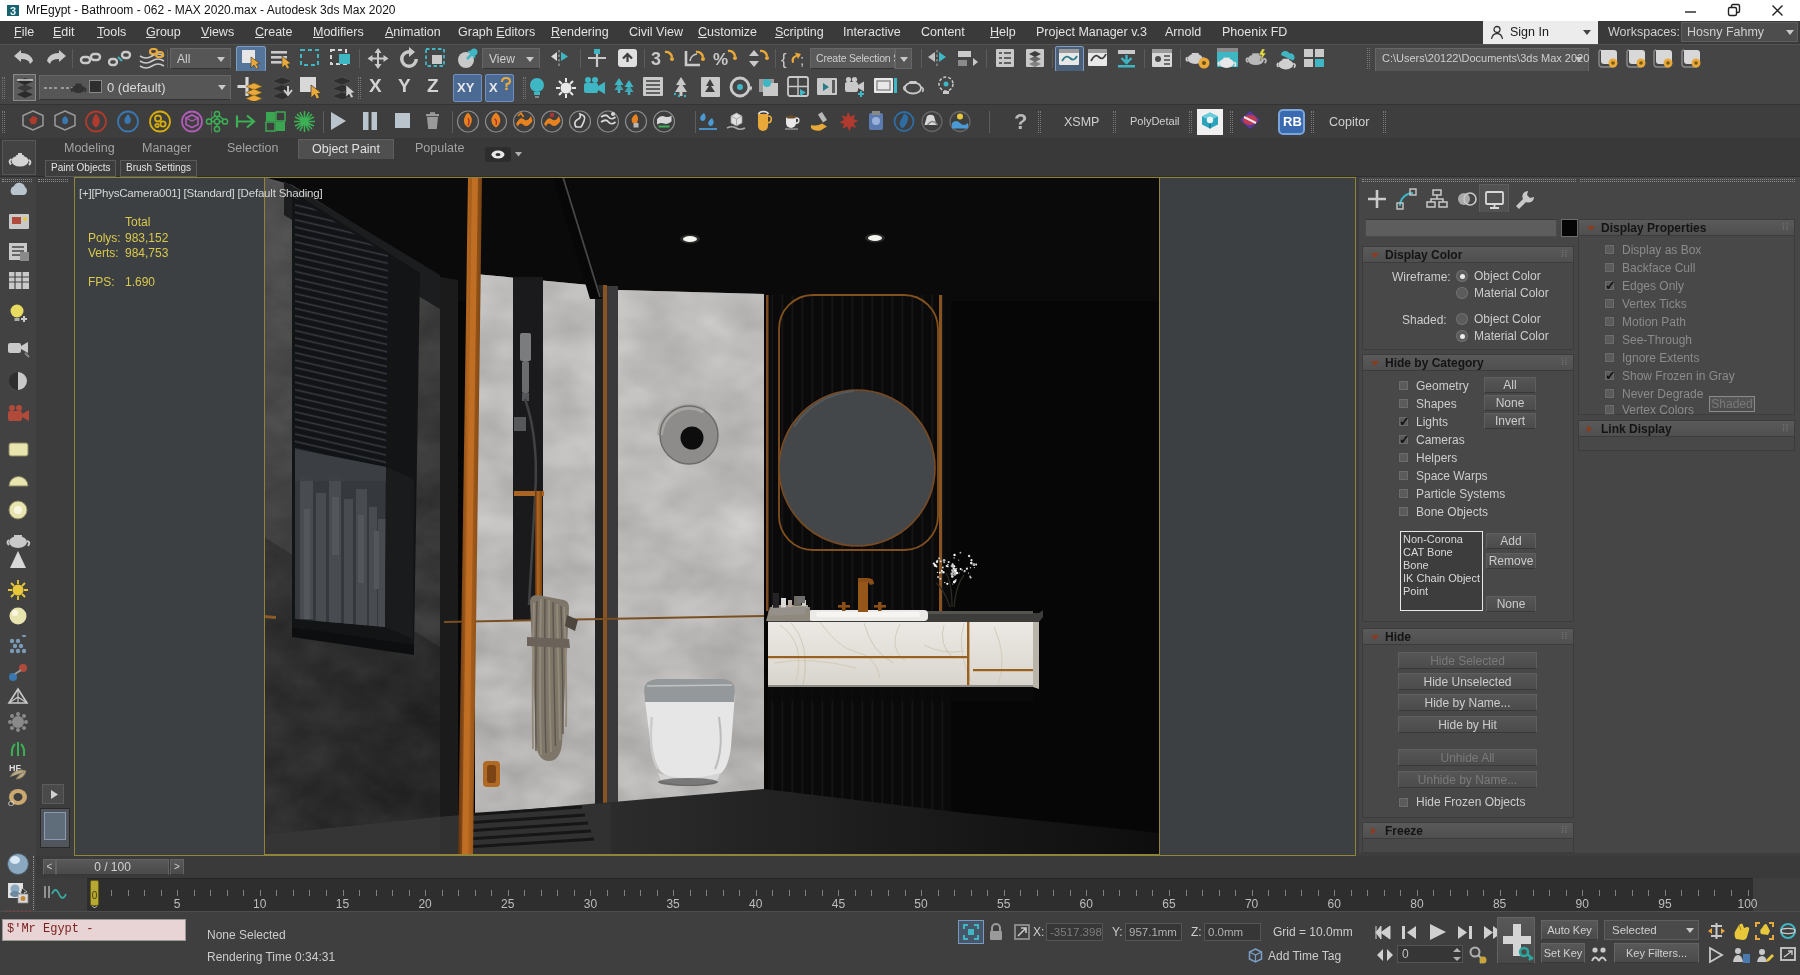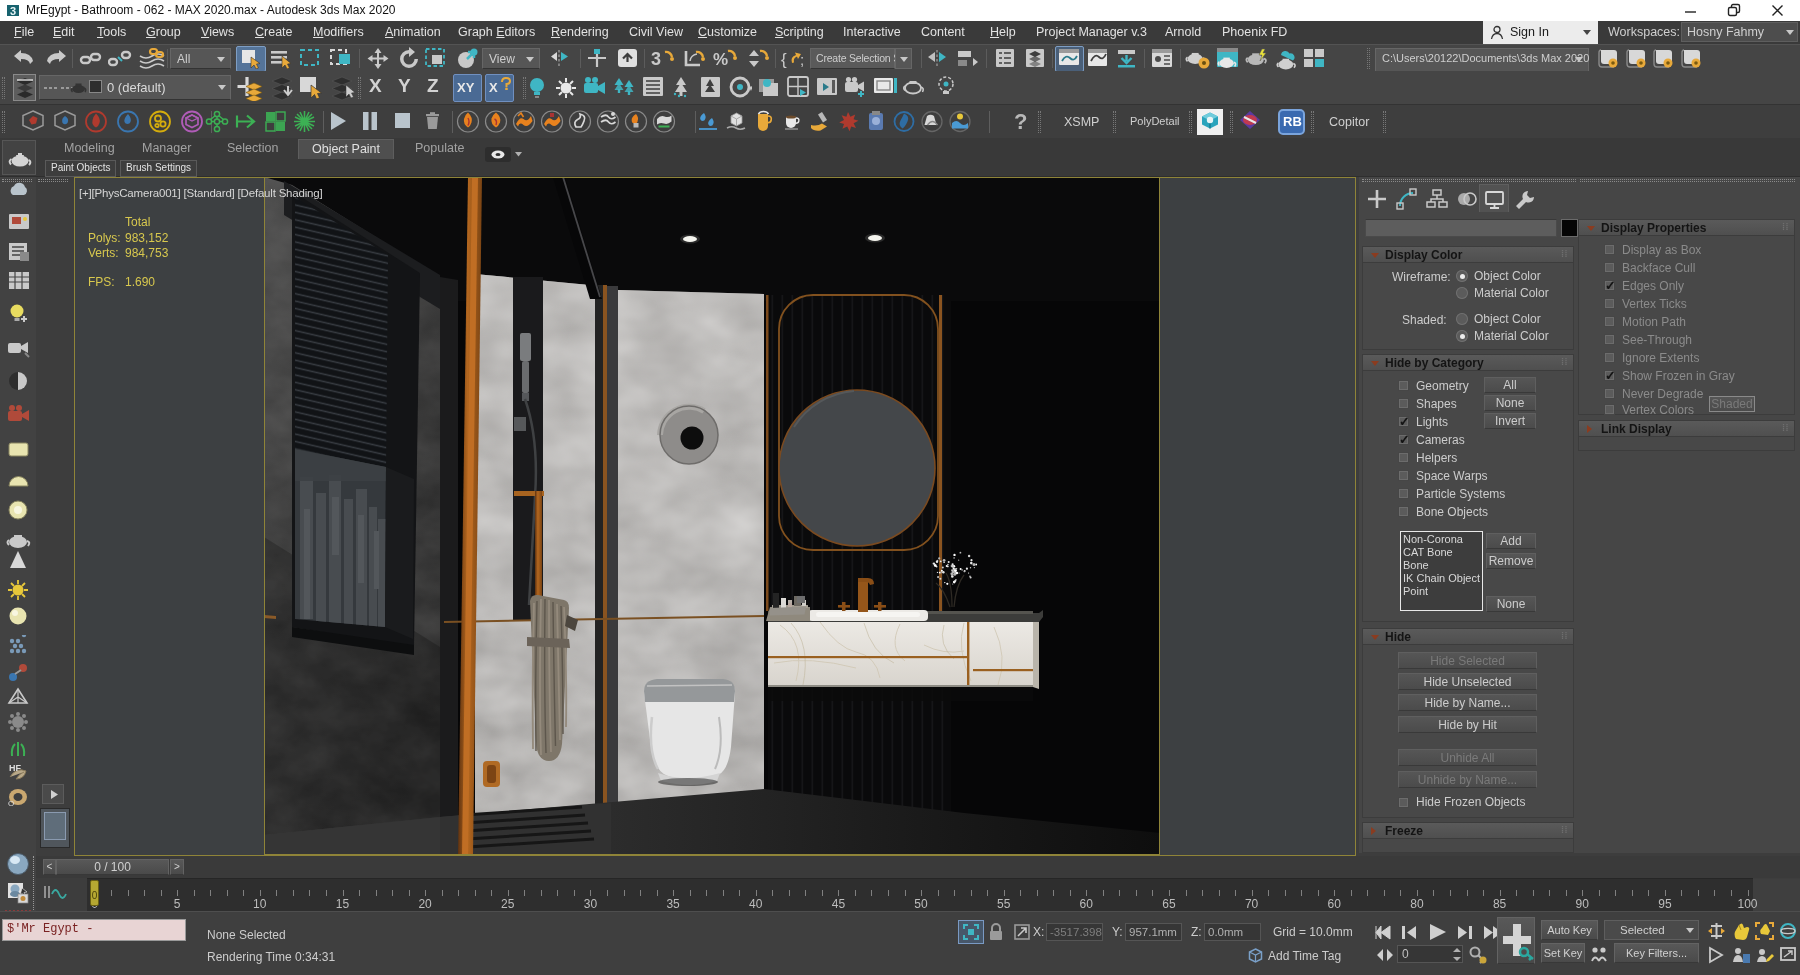--- a/index.html
+++ b/index.html
@@ -1495,21 +1495,21 @@
       <circle cx="15" cy="15" r="3.5" fill="#caa53a"></circle>
     </svg>
 <div class="abs" style="left:1497px;top:917px;width:38px;height:47px;background:linear-gradient(#585858,#484848);border:1px solid #636363;border-bottom-color:#383838"></div>
     <svg class="ic" style="left:1500px;top:920px" width="34" height="42">
       <path d="M17 4 v32 M3 20 h28" stroke="#d4d4d4" stroke-width="8"></path>
       <circle cx="24" cy="32" r="4" fill="none" stroke="#2aa8a0" stroke-width="2.5"></circle>
       <path d="M27 34 l6 5 m-2 -1 l-2 2" stroke="#2aa8a0" stroke-width="2.5"></path>
     </svg>
 <div class="sbtn" style="left:1541px;top:920px;width:57px;height:20px;font-size:11px;line-height:19px;overflow:hidden;white-space:nowrap">Auto Key</div>
     <div class="sbtn" style="left:1541px;top:943px;width:44px;height:20px;font-size:11px;line-height:19px;overflow:hidden;white-space:nowrap">Set Key</div>
-    <div class="abs" style="left:1604px;top:920px;width:95px;height:20px;background:#4a4a4a;border:1px solid #5e5e5e;color:#cfcfcf;font-size:11.5px;padding:3px 15px">Selected</div>
+    <div class="abs" style="left:1604px;top:920px;width:95px;height:20px;background:#4a4a4a;border:1px solid #5e5e5e;color:#cfcfcf;font-size:11.5px;padding:3px 7px">Selected</div>
     <div class="carr" style="left:1686px;top:928px"></div>
     <svg class="ic" style="left:1589px;top:945px" width="20" height="18">
       <circle cx="6" cy="5" r="2.6" fill="#c9c9c9"></circle>
       <circle cx="14" cy="5" r="2.6" fill="#c9c9c9"></circle>
       <path d="M3 16 q3 -7 7 0 M10 16 q3 -7 7 0" stroke="#c9c9c9" stroke-width="1.8" fill="none"></path>
     </svg>
 <div class="sbtn" style="left:1614px;top:943px;width:85px;height:20px;font-size:11px;line-height:19px;overflow:hidden;white-space:nowrap">Key Filters...</div>
     <svg class="ic" style="left:1706px;top:921px" width="21" height="20">
       <path d="M10.5 2 v16 M5 5 h11 M5 15 h11" stroke="#c9c9c9" stroke-width="2"></path>
       <path d="M2 10 l4 -3 v6z M19 10 l-4 -3 v6z" fill="#e8a93a"></path>

